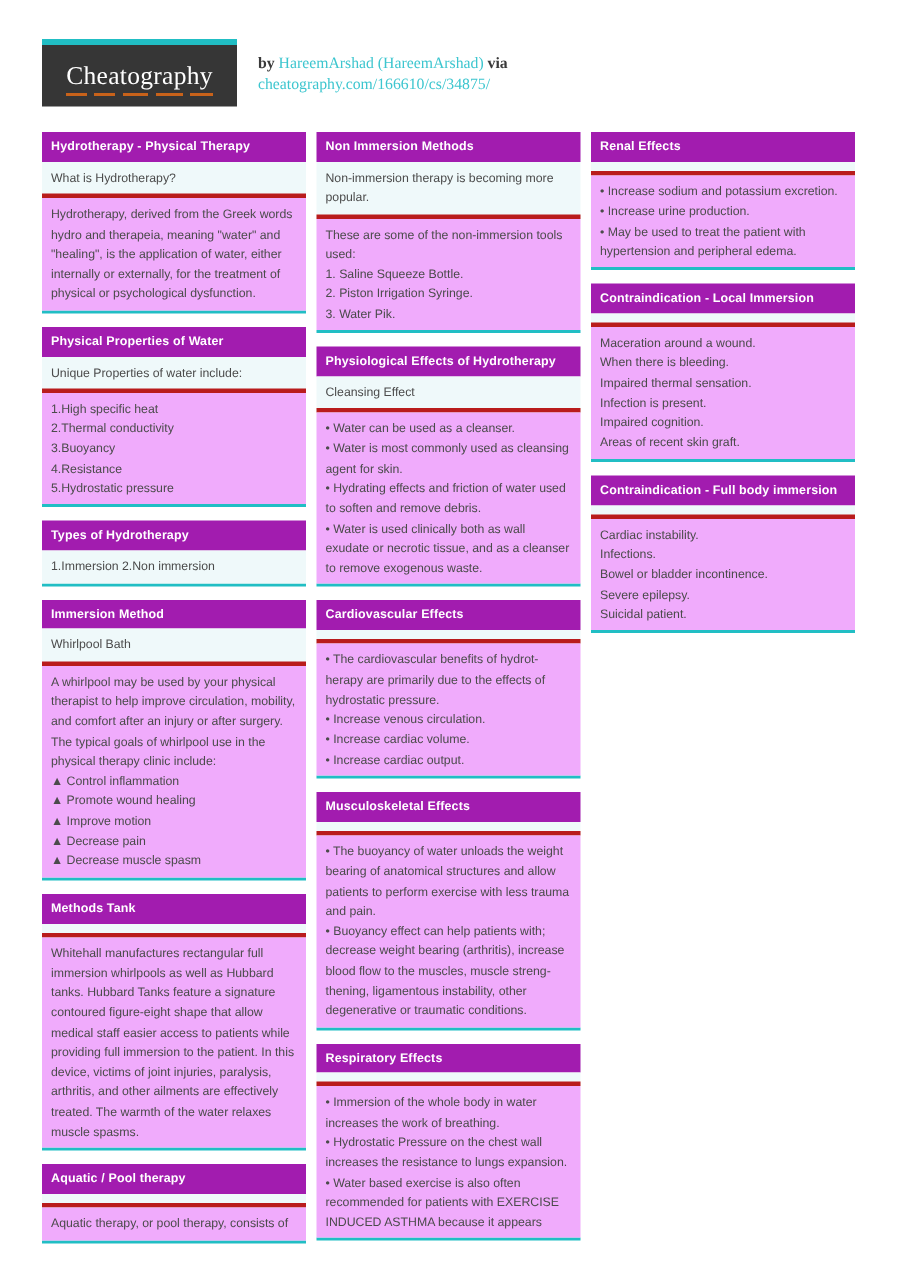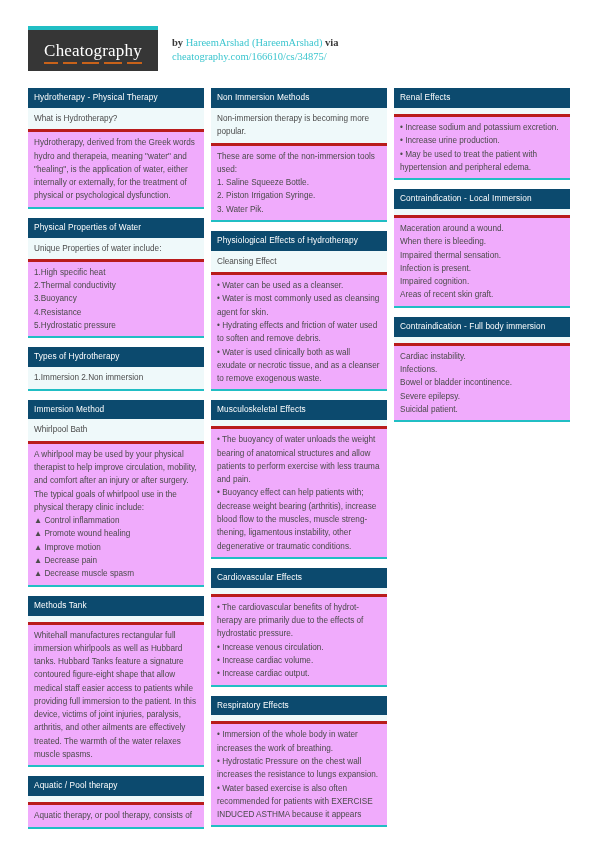--- a/index.html
+++ b/index.html
@@ -43,22 +43,22 @@
   }
   .byline .lnk { color: #3dc6cf; }
   .byline b { font-weight: bold; margin-top: 20px; }
 
   
   .columns { display: flex; gap: 7px; margin-top: 6px; }
   .col { width: 176px; flex: 0 0 176px; }
 
   .block { margin-bottom: 9px; border-bottom: 2px solid #21bec4; }
   .block-title {
-    background: #0c4a6e; color: #ffffff;
-    font-size: 8.3px; font-weight: normal;
+    background: #a21caf; color: #ffffff;
+    font-size: 8.3px; font-weight: bold;
     padding: 5px 6px 5px 6px; line-height: 1.2;
     letter-spacing: .1px;
   }
   .row {
     font-size: 8.2px; color: #4b4b4b; line-height: 1.62;
     padding: 4px 6px 4px 6px;
     border-bottom: 3px solid #b91c1c;
   }
   .row:last-child { border-bottom: none; }
   .row.tint { background: #eff9fa; }
@@ -160,35 +160,35 @@
             <span class="line">Cleansing Effect</span>
           </div>
           <div class="row plain">
             <span class="line">• Water can be used as a cleanser.</span>
             <span class="line">• Water is most commonly used as cleansing agent for skin.</span>
             <span class="line">• Hydrating effects and friction of water used to soften and remove debris.</span>
             <span class="line">• Water is used clinically both as wall exudate or necrotic tissue, and as a cleanser to remove exogenous waste.</span>
           </div>
         </div>
         <div class="block">
-          <div class="block-title">Musculoskeletal Effects</div>
-          <div class="row empty tint"></div>
-          <div class="row plain">
-            <span class="line">• The buoyancy of water unloads the weight bearing of anatomical structures and allow patients to perform exercise with less trauma and pain.</span>
-            <span class="line">• Buoyancy effect can help patients with; decrease weight bearing (arthritis), increase blood flow to the muscles, muscle streng-thening, ligamentous instability, other degenerative or traumatic conditions.</span>
-          </div>
-        </div>
-        <div class="block">
           <div class="block-title">Cardiovascular Effects</div>
           <div class="row empty tint"></div>
           <div class="row plain">
             <span class="line">• The cardiovascular benefits of hydrot-herapy are primarily due to the effects of hydrostatic pressure.</span>
             <span class="line">• Increase venous circulation.</span>
             <span class="line">• Increase cardiac volume.</span>
             <span class="line">• Increase cardiac output.</span>
+          </div>
+        </div>
+        <div class="block">
+          <div class="block-title">Musculoskeletal Effects</div>
+          <div class="row empty tint"></div>
+          <div class="row plain">
+            <span class="line">• The buoyancy of water unloads the weight bearing of anatomical structures and allow patients to perform exercise with less trauma and pain.</span>
+            <span class="line">• Buoyancy effect can help patients with; decrease weight bearing (arthritis), increase blood flow to the muscles, muscle streng-thening, ligamentous instability, other degenerative or traumatic conditions.</span>
           </div>
         </div>
         <div class="block">
           <div class="block-title">Respiratory Effects</div>
           <div class="row empty tint"></div>
           <div class="row plain">
             <span class="line">• Immersion of the whole body in water increases the work of breathing.</span>
             <span class="line">• Hydrostatic Pressure on the chest wall increases the resistance to lungs expansion.</span>
             <span class="line">• Water based exercise is also often recommended for patients with EXERCISE INDUCED ASTHMA because it appears</span>
           </div>

